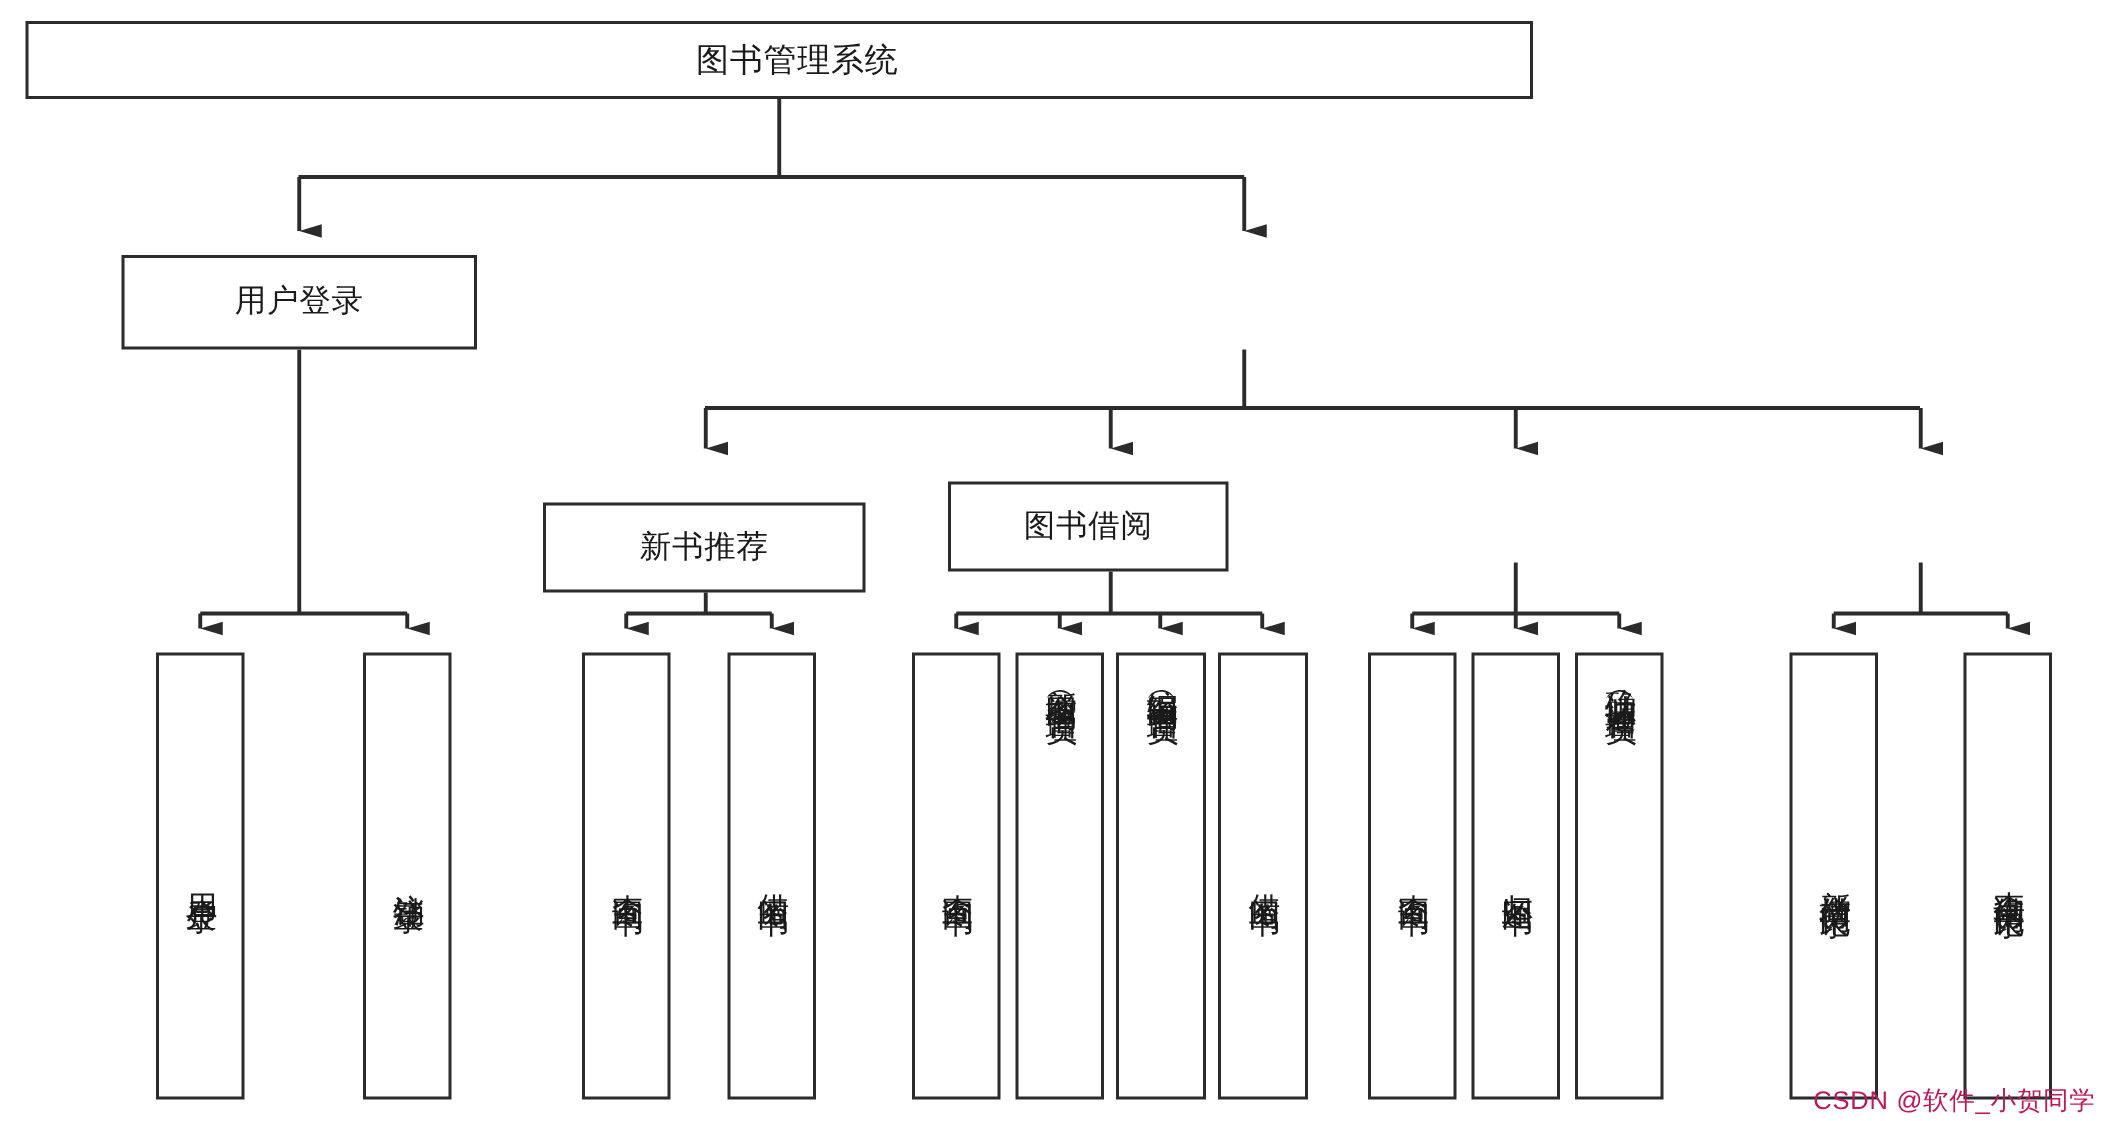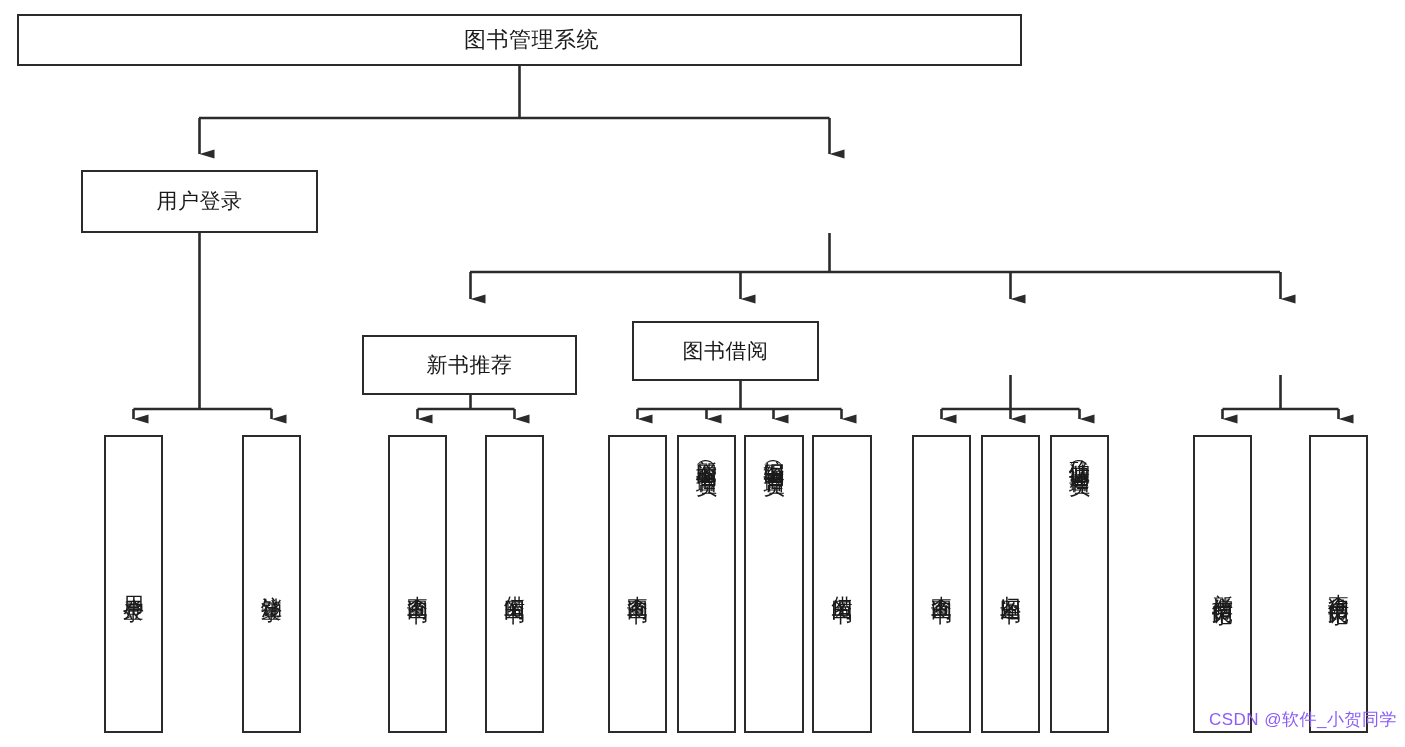--- a/index.html
+++ b/index.html
@@ -66,23 +66,23 @@
     white-space: nowrap;
   }
   
   .node.vert.centered {
     align-items: center;
     padding-top: 0;
   }
   #watermark {
     position: absolute;
     right: 8px;
-    bottom: 16px;
+    bottom: 2px;
     font-size: 17px;
-    color: #8b5cf6;
+    color: #be185d;
     z-index: 5;
     white-space: nowrap;
     letter-spacing: 0.5px;
   }
 </style>
 </head>
 <body>
 
 <div id="diagram-root">
 

